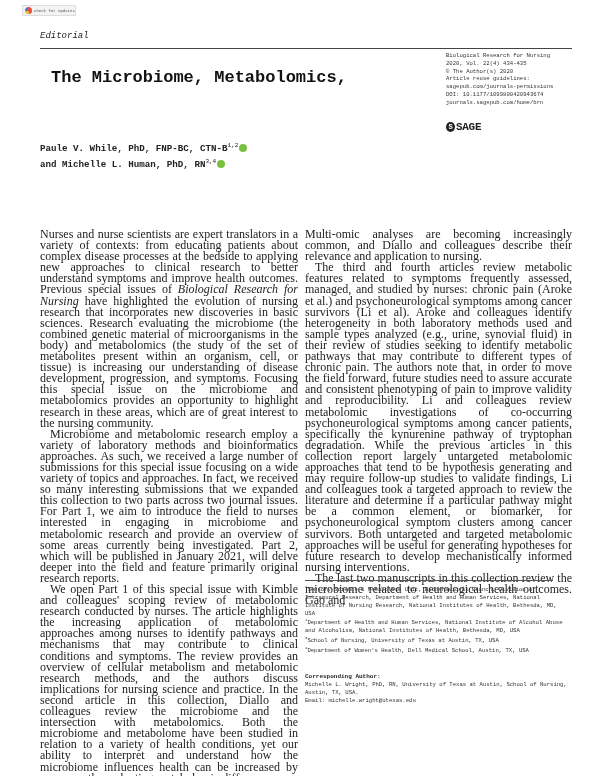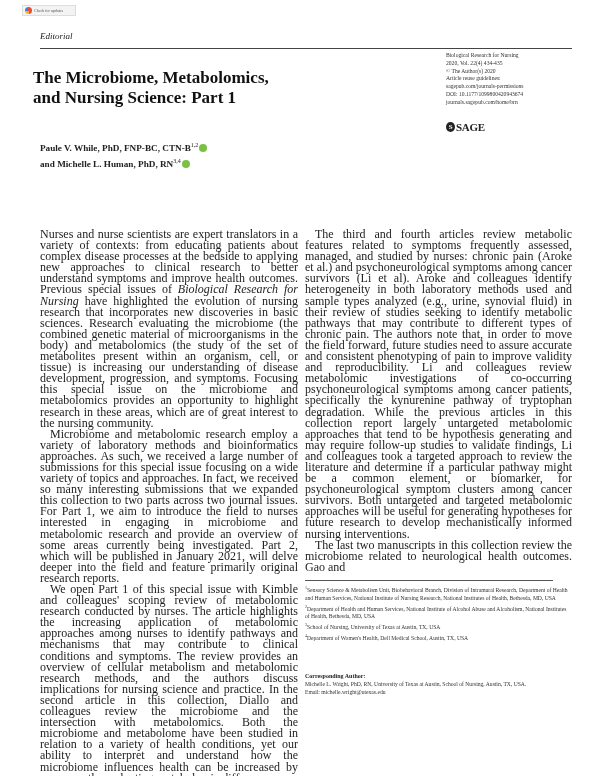--- a/index.html
+++ b/index.html
@@ -1,32 +1,32 @@
 <!DOCTYPE html>
 <html><head>
 <meta charset="utf-8">
 <style>
   html, body { margin:0; padding:0; background:#ffffff; }
   body { width:600px; height:776px; position:relative; overflow:hidden; color:#222; }
-  .sans { font-family: Liberation Serif, serif; }
+  .sans { font-family: Liberation Mono, monospace; }
   .serif { font-family: "Liberation Serif", "DejaVu Serif", serif; }
 
   .crossmark { position:absolute; left:22px; top:5px; width:54px; height:11px; background:#f3f3f3; border:1px solid #ddd; display:flex; align-items:center; gap:2px; padding:0 2px; box-sizing:border-box; }
   .crossmark .cm-icon { width:7px; height:7px; border-radius:50%; background:conic-gradient(#e84c3d 0 50%, #f5b335 50% 75%, #3a87c8 75% 100%); flex:none; }
   .crossmark .cm-label { font-size:4px; color:#555; white-space:nowrap; }
 
   .section-label { position:absolute; left:40px; top:31px; font-size:9px; font-style:italic; color:#222; }
   .header-rule { position:absolute; left:40px; top:48px; width:532px; height:1px; background:#444; }
 
   .journal-info { position:absolute; left:446px; top:52px; font-size:5.6px; line-height:7.8px; color:#333; }
   .journal-info div { white-space:nowrap; }
   .sage-logo { position:absolute; left:446px; top:121px; font-size:11px; font-weight:bold; color:#222; letter-spacing:-0.3px; display:flex; align-items:center; }
   .sage-logo .sage-s { display:inline-block; width:9px; height:10px; border-radius:50%; background:#222; color:#fff; font-size:7px; text-align:center; line-height:10px; margin-right:1px; }
 
-  .title { position:absolute; left:33px; top:68px; width:380px; font-size:17px; font-weight:bold; line-height:20px; color:#111; }
+  .title { position:absolute; left:51px; top:68px; width:380px; font-size:17px; font-weight:bold; line-height:20px; color:#111; }
   .authors { position:absolute; left:40px; top:139px; font-size:9.2px; font-weight:bold; line-height:13px; color:#222; }
   .authors sup { font-size:6px; font-weight:normal; }
   .orcid { display:inline-block; width:8px; height:8px; border-radius:50%; background:#7ac142; vertical-align:-1px; margin-left:1px; }
 
   .col { position:absolute; top:229px; font-size:12px; line-height:11.1px; text-align:justify; color:#222; }
   .col-left { left:40px; width:258px; }
   .col-right { left:305px; width:267px; }
   .col p { margin:0; text-indent:0; }
   .col p.ind { text-indent:10px; }
 
@@ -56,39 +56,39 @@
   <div>DOI: 10.1177/1099800420943674</div>
   <div>journals.sagepub.com/home/brn</div>
 </div>
 <div class="sage-logo sans">
   <span class="sage-s">S</span>
   <span>SAGE</span>
 </div>
 
 <h1 class="title sans" style="margin:0">
   <span>The Microbiome, Metabolomics,</span><br>
-  <span>and Nursing Science: Part 1</span>
 </h1>
 
 <div class="authors sans">
   <div>
     <span>Paule V. While, PhD, FNP-BC, CTN-B</span><sup>1,2</sup><span class="orcid"></span>
   </div>
   <div>
     <span>and </span><span>Michelle L. Human, PhD, RN</span><sup>3,4</sup><span class="orcid"></span>
   </div>
 </div>
 
 <div class="col col-left serif">
   <p><span>Nurses and nurse scientists are expert translators in a variety of contexts: from educating patients about complex disease processes at the bedside to applying new approaches to clinical research to better understand symptoms and improve health outcomes. Previous special issues of </span><i>Biological Research for Nursing</i><span> have highlighted the evolution of nursing research that incorporates new discoveries in basic sciences. Research evaluating the microbiome (the combined genetic material of microorganisms in the body) and metabolomics (the study of the set of metabolites present within an organism, cell, or tissue) is increasing our understanding of disease development, progression, and symptoms. Focusing this special issue on the microbiome and metabolomics provides an opportunity to highlight research in these areas, which are of great interest to the nursing community.</span></p>
   <p class="ind">Microbiome and metabolomic research employ a variety of laboratory methods and bioinformatics approaches. As such, we received a large number of submissions for this special issue focusing on a wide variety of topics and approaches. In fact, we received so many interesting submissions that we expanded this collection to two parts across two journal issues. For Part 1, we aim to introduce the field to nurses interested in engaging in microbiome and metabolomic research and provide an overview of some areas currently being investigated. Part 2, which will be published in January 2021, will delve deeper into the field and feature primarily original research reports.</p>
   <p class="ind">We open Part 1 of this special issue with Kimble and colleagues' scoping review of metabolomic research conducted by nurses. The article highlights the increasing application of metabolomic approaches among nurses to identify pathways and mechanisms that may contribute to clinical conditions and symptoms. The review provides an overview of cellular metabolism and metabolomic research methods, and the authors discuss implications for nursing science and practice. In the second article in this collection, Diallo and colleagues review the microbiome and the intersection with metabolomics. Both the microbiome and metabolome have been studied in relation to a variety of health conditions, yet our ability to interpret and understand how the microbiome influences health can be increased by concurrently evaluating metabolomic differences.</p>
 </div>
 
 <div class="col col-right serif">
+  <p>Multi-omic analyses are becoming increasingly common, and Diallo and colleagues describe their relevance and application to nursing.</p>
   <p class="ind">The third and fourth articles review metabolic features related to symptoms frequently assessed, managed, and studied by nurses: chronic pain (Aroke et al.) and psychoneurological symptoms among cancer survivors (Li et al). Aroke and colleagues identify heterogeneity in both laboratory methods used and sample types analyzed (e.g., urine, synovial fluid) in their review of studies seeking to identify metabolic pathways that may contribute to different types of chronic pain. The authors note that, in order to move the field forward, future studies need to assure accurate and consistent phenotyping of pain to improve validity and reproducibility. Li and colleagues review metabolomic investigations of co-occurring psychoneurological symptoms among cancer patients, specifically the kynurenine pathway of tryptophan degradation. While the previous articles in this collection report largely untargeted metabolomic approaches that tend to be hypothesis generating and may require follow-up studies to validate findings, Li and colleagues took a targeted approach to review the literature and determine if a particular pathway might be a common element, or biomarker, for psychoneurological symptom clusters among cancer survivors. Both untargeted and targeted metabolomic approaches will be useful for generating hypotheses for future research to develop mechanistically informed nursing interventions.</p>
   <p class="ind">The last two manuscripts in this collection review the microbiome related to neurological health outcomes. Gao and</p>
 </div>
 
 <div class="foot-rule"></div>
 <div class="footnotes sans">
   <div><sup>1</sup><span>Sensory Science &amp; Metabolism Unit, Biobehavioral Branch, Division of Intramural Research, Department of Health and Human Services, National Institute of Nursing Research, National Institutes of Health, Bethesda, MD, USA</span></div>
   <div><sup>2</sup><span>Department of Health and Human Services, National Institute of Alcohol Abuse and Alcoholism, National Institutes of Health, Bethesda, MD, USA</span></div>
   <div><sup>3</sup><span>School of Nursing, University of Texas at Austin, TX, USA</span></div>
   <div><sup>4</sup><span>Department of Women's Health, Dell Medical School, Austin, TX, USA</span></div>

